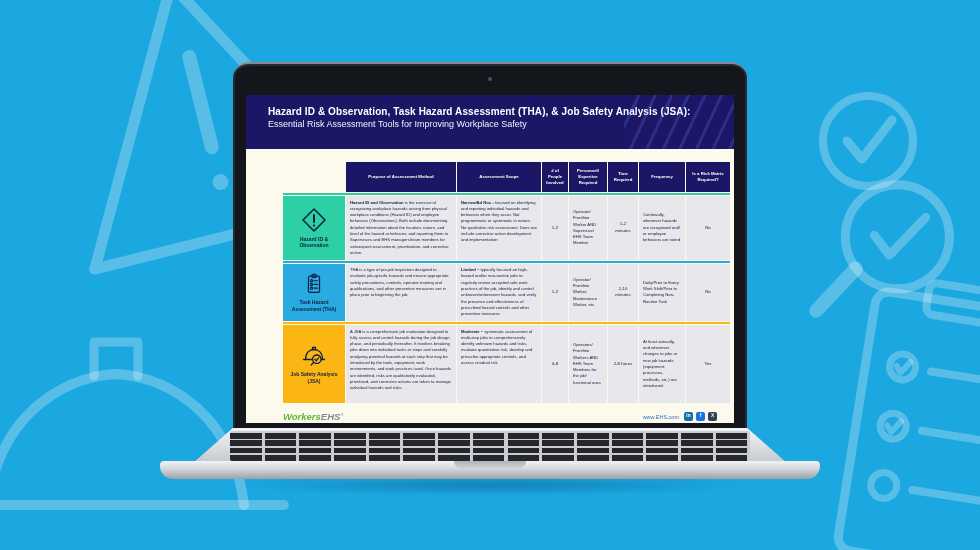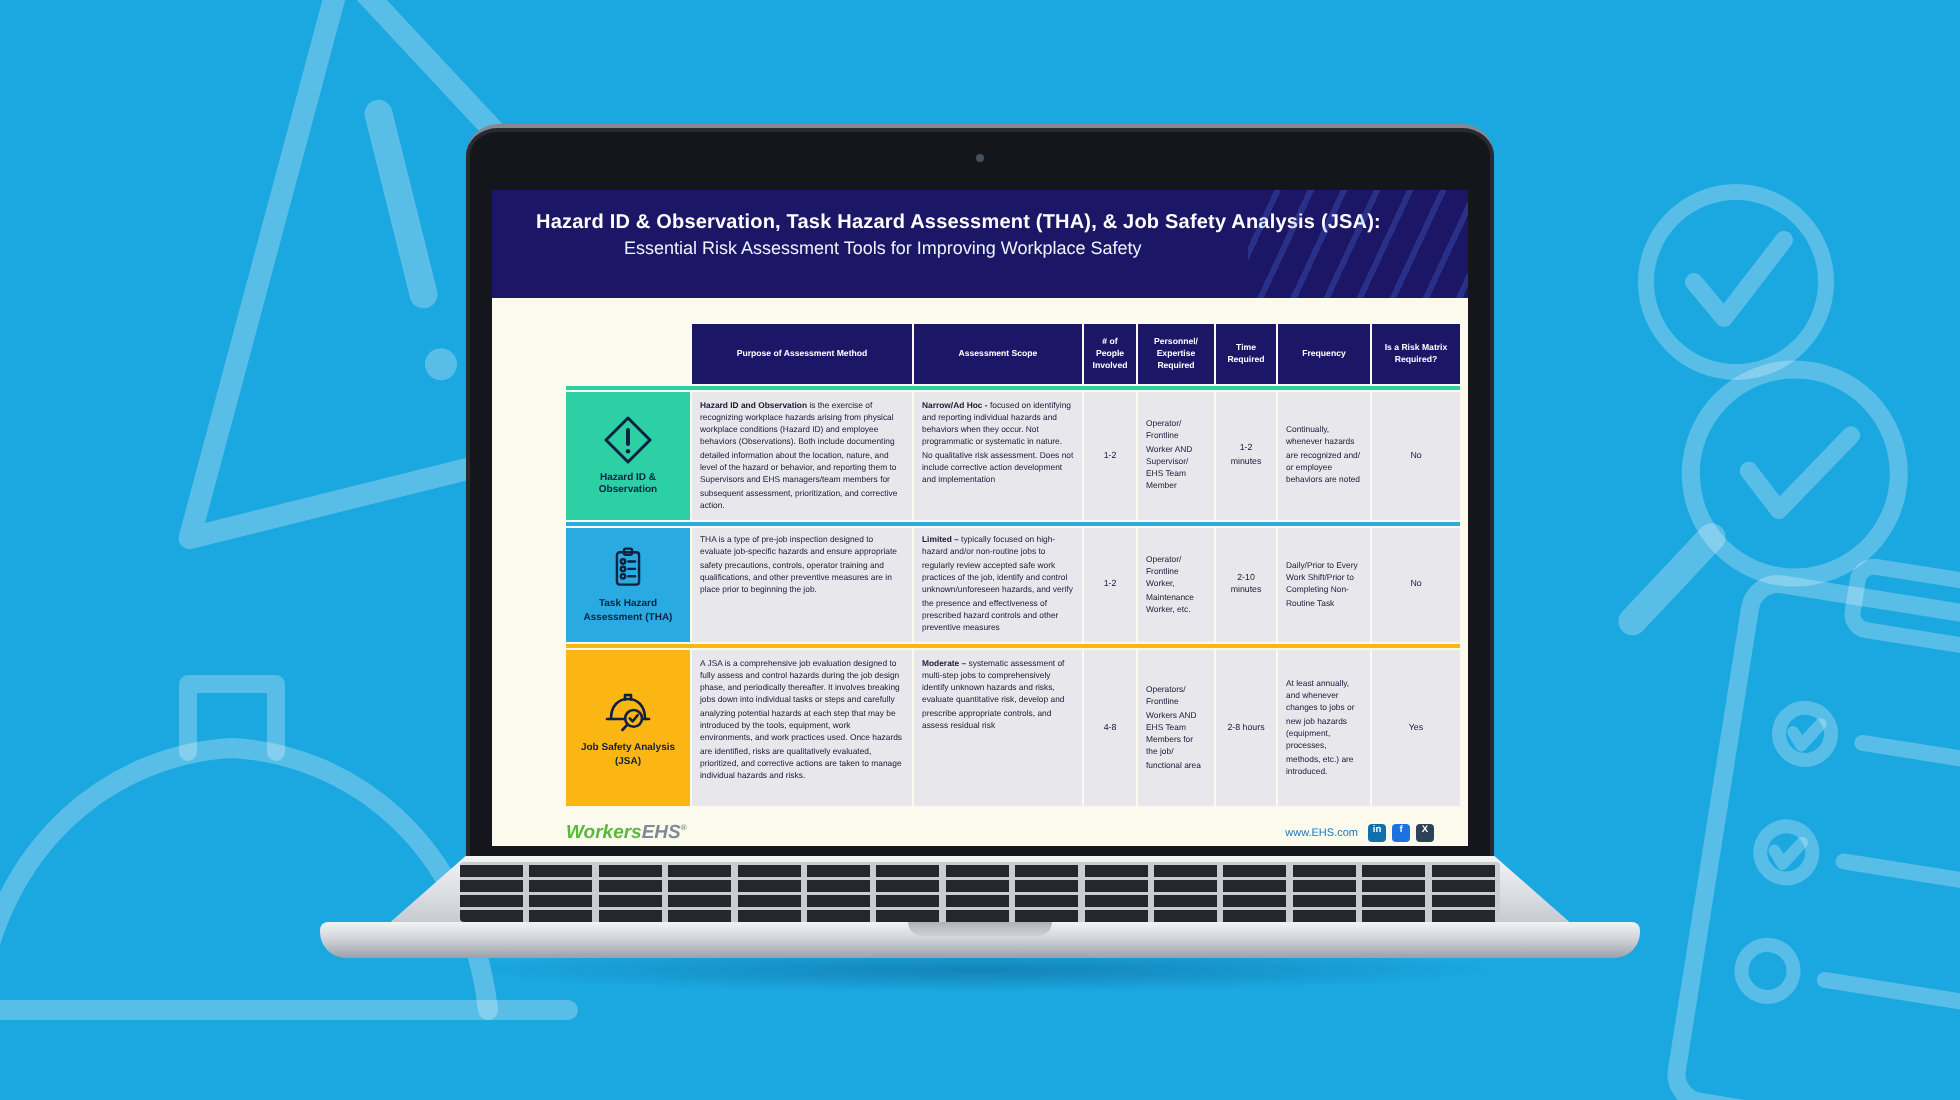--- a/index.html
+++ b/index.html
@@ -33,21 +33,21 @@
     background:linear-gradient(180deg,#f2f3f5 0%,#d2d6db 45%,#9ba1aa 100%);
     border-radius:4px 4px 13px 13px;}
   .base-notch{position:absolute;left:50%;top:0;transform:translateX(-50%);
     width:72px;height:7px;background:linear-gradient(180deg,#aeb3ba,#cdd1d7);
     border-radius:0 0 9px 9px;}
 
   
   .doc-header{height:54px;background:#1c1666;position:relative;
     padding:11px 0 0 22px;box-sizing:border-box;color:#fff;overflow:hidden;}
   .doc-title{font-size:10px;font-weight:700;letter-spacing:.1px;}
-  .doc-subtitle{font-size:9px;font-weight:400;color:#eaf4fc;margin-top:2px;margin-left:44px;}
+  .doc-subtitle{font-size:9px;font-weight:400;color:#eaf4fc;margin-top:2px;}
   .header-stripes{position:absolute;right:0;top:0;bottom:0;width:110px;
     background:repeating-linear-gradient(115deg,rgba(255,255,255,0) 0 12px,rgba(90,140,255,.22) 12px 15px);}
 
   .tbl{margin:13px 0 0 37px;display:grid;width:447px;
     grid-template-columns:62px 110px 84px 26px 38px 30px 46px 44px;gap:1px;}
   .h{background:#1c1666;color:#fff;font-weight:700;font-size:4.3px;line-height:1.35;
     display:flex;align-items:center;justify-content:center;text-align:center;
     padding:2px;min-height:30px;box-sizing:border-box;}
   .h-spacer{background:transparent;}
   .sep{grid-column:1/-1;height:2px;}

